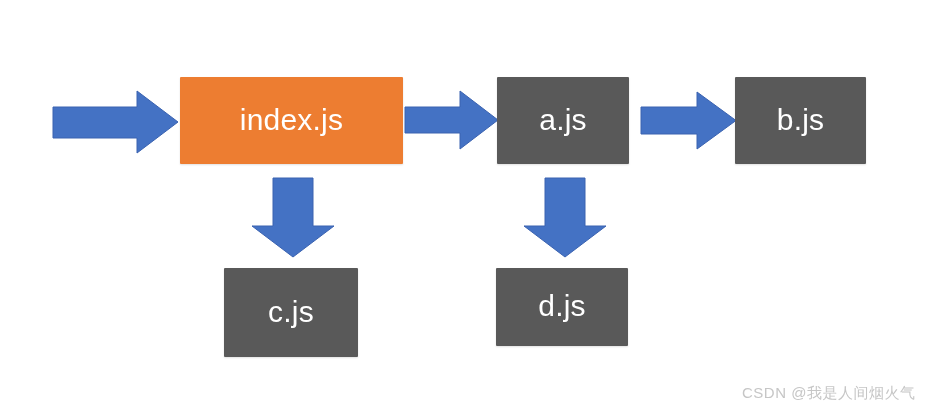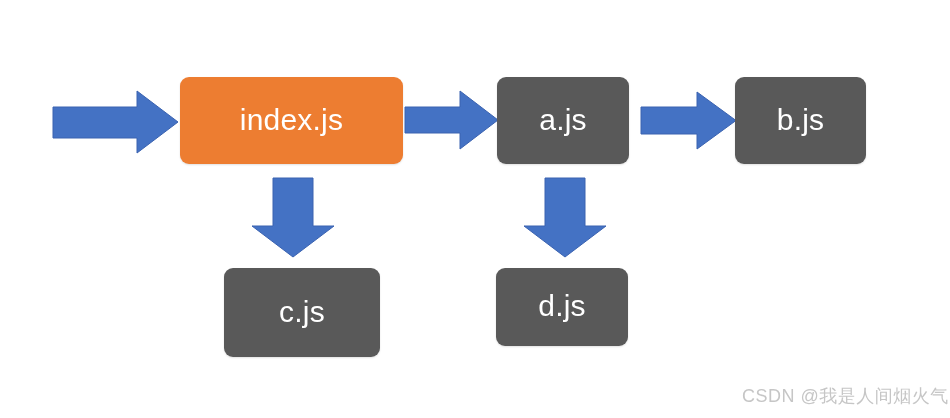--- a/index.html
+++ b/index.html
@@ -15,21 +15,21 @@
     width: 950px;
     height: 418px;
     background: #ffffff;
     overflow: hidden;
   }
   .node {
     position: absolute;
     display: flex;
     align-items: center;
     justify-content: center;
-    border-radius: 9px;
+    border-radius: 1px;
     color: #ffffff;
     font-size: 30px;
     font-weight: 400;
     letter-spacing: 0.2px;
     line-height: 1;
     box-sizing: border-box;
     box-shadow: 0 1px 2px rgba(0,0,0,0.12);
     user-select: none;
   }
   .node-label {
@@ -40,21 +40,21 @@
     position: absolute;
   }
   .arrow svg {
     display: block;
     width: 100%;
     height: 100%;
     overflow: visible;
   }
   .watermark {
     position: absolute;
-    font-size: 18px;
+    font-size: 15px;
     color: #c6c6c6;
     white-space: nowrap;
     letter-spacing: 0.5px;
     user-select: none;
   }
 </style>
 </head>
 <body>
 
 <div id="canvas" style="background: rgb(255, 255, 255);">
@@ -94,21 +94,21 @@
   </div>
 
   <div class="node" style="left: 497px; top: 77px; width: 132px; height: 87px; background: rgb(89, 89, 89); color: rgb(255, 255, 255);">
     <span class="node-label">a.js</span>
   </div>
 
   <div class="node" style="left: 735px; top: 77px; width: 131px; height: 87px; background: rgb(89, 89, 89); color: rgb(255, 255, 255);">
     <span class="node-label">b.js</span>
   </div>
 
-  <div class="node" style="left: 224px; top: 268px; width: 156px; height: 89px; background: rgb(89, 89, 89); color: rgb(255, 255, 255);">
+  <div class="node" style="left: 224px; top: 268px; width: 134px; height: 89px; background: rgb(89, 89, 89); color: rgb(255, 255, 255);">
     <span class="node-label">c.js</span>
   </div>
 
   <div class="node" style="left: 496px; top: 268px; width: 132px; height: 78px; background: rgb(89, 89, 89); color: rgb(255, 255, 255);">
     <span class="node-label">d.js</span>
   </div>
 
   <div class="watermark" style="left: 742px; top: 384px; color: rgb(198, 198, 198);">CSDN @我是人间烟火气</div>
 
 </div>

